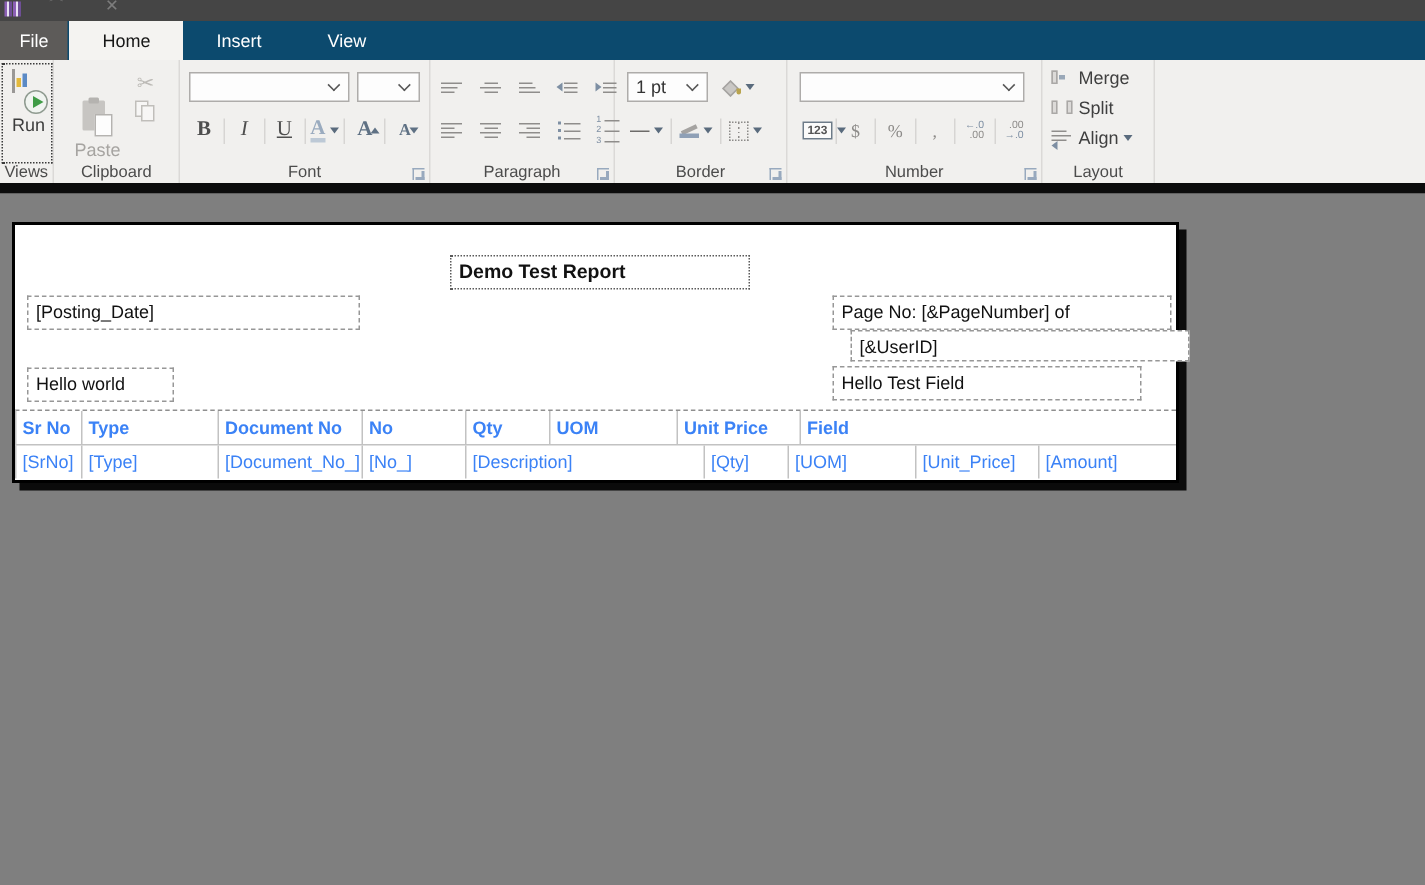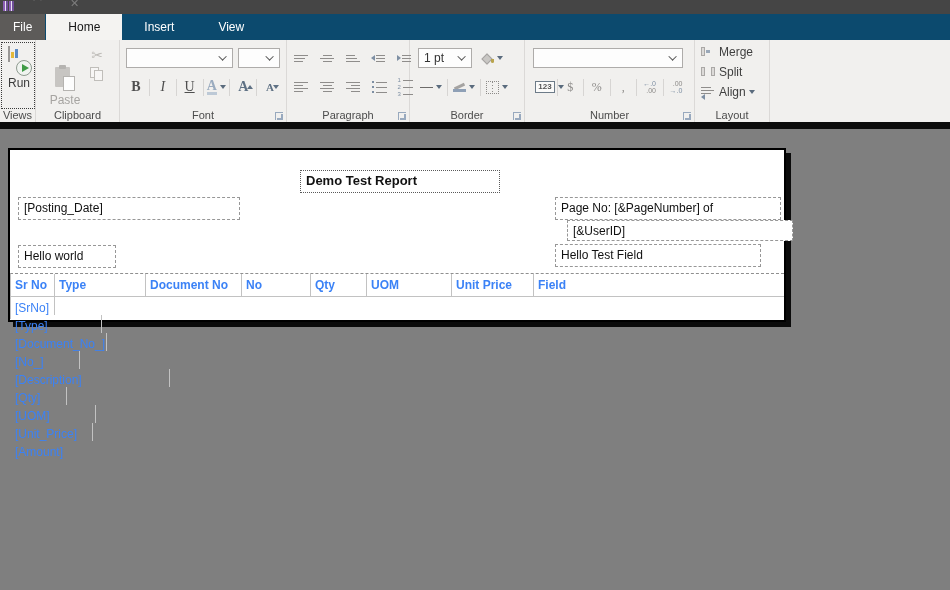--- a/index.html
+++ b/index.html
@@ -134,21 +134,21 @@
   .page { position: absolute; left: 8px; top: 19px; width: 778px; height: 174px; background: #fff;
     border: 2px solid #000; box-shadow: 5px 5px 0 #0b0b0b; }
   .tbox { position: absolute; border: 1px dashed #979797; font-size: 12px; color: #111;
     padding: 3px 0 0 5px; white-space: nowrap; overflow: hidden; background: #fff; }
   .tbox-title { border: 1px dotted #5a5a5a; font-weight: bold; font-size: 13px; padding-top: 2px; }
 
   
   .rtable { position: absolute; left: 0; top: 123px; width: 774px; }
   .trow { display: flex; border-left: 1px solid #c2c2c2; }
   .trow-head { border-top: 1px dashed #8f8f8f; border-bottom: 1px solid #c2c2c2; height: 24px; font-weight: bold; }
-  .trow-data { height: 22px; flex-direction: column; }
+  .trow-data { height: 22px; }
   .tcell { font-size: 12px; color: #3b82f6; padding: 4px 0 0 4px; border-right: 1px solid #c2c2c2;
     white-space: nowrap; overflow: hidden; flex: 0 0 auto; }
   .tcell:last-child { border-right: none; }
   .c0{width:44px}.c1{width:91px}.c2{width:96px}.c3{width:69px}.c4{width:159px}
   .c5{width:56px}.c6{width:85px}.c7{width:82px}.c8{width:91px}
 
   
   .g-views{width:36px}.g-clip{width:84px}.g-font{width:167px}.g-para{width:123px}
   .g-bord{width:115px}.g-num{width:170px}.g-lay{width:75px}
   .rfill { flex: 1 1 auto; }

